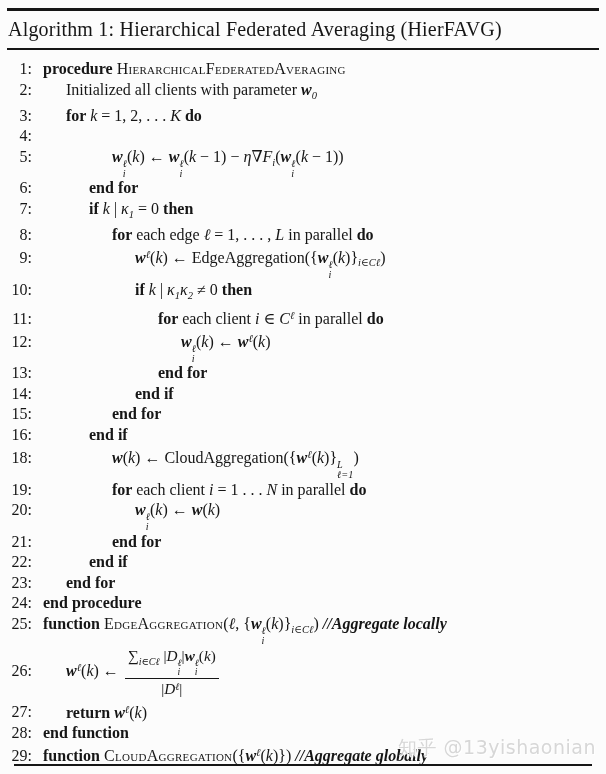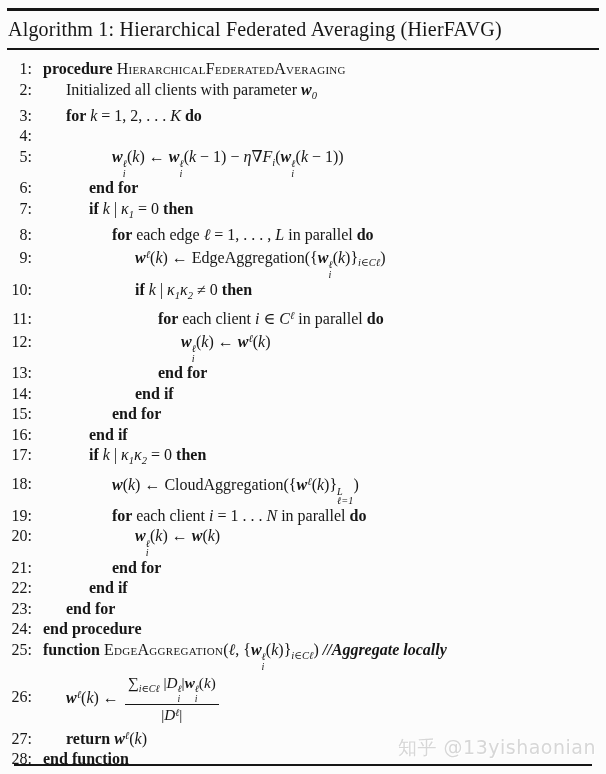--- a/index.html
+++ b/index.html
@@ -82,21 +82,20 @@
       <div class="code-line"><span class="lineno">7:</span><span class="line-content" style="padding-left: 46px;"><span class="kw">if </span><span class="m">k</span><span class="t"> | </span><span class="m">κ</span><span class="subt">1</span><span class="t"> = 0 </span><span class="kw">then</span></span></div>
       <div class="code-line"><span class="lineno">8:</span><span class="line-content" style="padding-left: 69px;"><span class="kw">for </span><span class="t">each edge </span><span class="m">ℓ</span><span class="t"> = 1, . . . , </span><span class="m">L</span><span class="t"> in parallel </span><span class="kw">do</span></span></div>
       <div class="code-line"><span class="lineno">9:</span><span class="line-content" style="padding-left: 92px;"><span class="bm">w</span><span class="supt">ℓ</span><span class="t">(</span><span class="m">k</span><span class="t">) ← EdgeAggregation({</span><span class="bm">w</span><span class="ss"><span class="ssu">ℓ</span><span class="ssd">i</span></span><span class="t">(</span><span class="m">k</span><span class="t">)}</span><span class="subt">i∈Cℓ</span><span class="t">)</span></span></div>
       <div class="code-line"><span class="lineno">10:</span><span class="line-content" style="padding-left: 92px;"><span class="kw">if </span><span class="m">k</span><span class="t"> | </span><span class="m">κ</span><span class="subt">1</span><span class="m">κ</span><span class="subt">2</span><span class="t"> ≠ 0 </span><span class="kw">then</span></span></div>
       <div class="code-line"><span class="lineno">11:</span><span class="line-content" style="padding-left: 115px;"><span class="kw">for </span><span class="t">each client </span><span class="m">i</span><span class="t"> ∈ </span><span class="m">C</span><span class="supt">ℓ</span><span class="t"> in parallel </span><span class="kw">do</span></span></div>
       <div class="code-line"><span class="lineno">12:</span><span class="line-content" style="padding-left: 138px;"><span class="bm">w</span><span class="ss"><span class="ssu">ℓ</span><span class="ssd">i</span></span><span class="t">(</span><span class="m">k</span><span class="t">) ← </span><span class="bm">w</span><span class="supt">ℓ</span><span class="t">(</span><span class="m">k</span><span class="t">)</span></span></div>
       <div class="code-line"><span class="lineno">13:</span><span class="line-content" style="padding-left: 115px;"><span class="kw">end for</span></span></div>
       <div class="code-line"><span class="lineno">14:</span><span class="line-content" style="padding-left: 92px;"><span class="kw">end if</span></span></div>
       <div class="code-line"><span class="lineno">15:</span><span class="line-content" style="padding-left: 69px;"><span class="kw">end for</span></span></div>
       <div class="code-line"><span class="lineno">16:</span><span class="line-content" style="padding-left: 46px;"><span class="kw">end if</span></span></div>
-      <div class="code-line"><span class="lineno">17:</span><span class="line-content" style="padding-left: 46px;"><span class="kw">if </span><span class="m">k</span><span class="t"> | </span><span class="m">κ</span><span class="subt">1</span><span class="m">κ</span><span class="subt">2</span><span class="t"> = 0 </span><span class="kw">then</span></span></div>
       <div class="code-line"><span class="lineno">18:</span><span class="line-content" style="padding-left: 69px;"><span class="bm">w</span><span class="t">(</span><span class="m">k</span><span class="t">) ← CloudAggregation({</span><span class="bm">w</span><span class="supt">ℓ</span><span class="t">(</span><span class="m">k</span><span class="t">)}</span><span class="ss"><span class="ssu">L</span><span class="ssd">ℓ=1</span></span><span class="t">)</span></span></div>
       <div class="code-line"><span class="lineno">19:</span><span class="line-content" style="padding-left: 69px;"><span class="kw">for </span><span class="t">each client </span><span class="m">i</span><span class="t"> = 1 . . . </span><span class="m">N</span><span class="t"> in parallel </span><span class="kw">do</span></span></div>
       <div class="code-line"><span class="lineno">20:</span><span class="line-content" style="padding-left: 92px;"><span class="bm">w</span><span class="ss"><span class="ssu">ℓ</span><span class="ssd">i</span></span><span class="t">(</span><span class="m">k</span><span class="t">) ← </span><span class="bm">w</span><span class="t">(</span><span class="m">k</span><span class="t">)</span></span></div>
       <div class="code-line"><span class="lineno">21:</span><span class="line-content" style="padding-left: 69px;"><span class="kw">end for</span></span></div>
       <div class="code-line"><span class="lineno">22:</span><span class="line-content" style="padding-left: 46px;"><span class="kw">end if</span></span></div>
       <div class="code-line"><span class="lineno">23:</span><span class="line-content" style="padding-left: 23px;"><span class="kw">end for</span></span></div>
       <div class="code-line"><span class="lineno">24:</span><span class="line-content" style="padding-left: 0px;"><span class="kw">end procedure</span></span></div>
       <div class="code-line"><span class="lineno">25:</span><span class="line-content" style="padding-left: 0px;"><span class="kw">function </span><span class="sc">EdgeAggregation</span><span class="t">(</span><span class="m">ℓ</span><span class="t">, {</span><span class="bm">w</span><span class="ss"><span class="ssu">ℓ</span><span class="ssd">i</span></span><span class="t">(</span><span class="m">k</span><span class="t">)}</span><span class="subt">i∈Cℓ</span><span class="t">) </span><span class="cmt">//Aggregate locally</span></span></div>
       <div class="code-line"><span class="lineno">26:</span><span class="line-content" style="padding-left: 23px;"><span class="bm">w</span><span class="supt">ℓ</span><span class="t">(</span><span class="m">k</span><span class="t">) ← </span><span class="frac"><span class="fn"><span class="t">∑</span><span class="subt">i∈Cℓ</span><span class="t"> |</span><span class="m">D</span><span class="ss"><span class="ssu">ℓ</span><span class="ssd">i</span></span><span class="t">|</span><span class="bm">w</span><span class="ss"><span class="ssu">ℓ</span><span class="ssd">i</span></span><span class="t">(</span><span class="m">k</span><span class="t">)</span></span><span class="fd"><span class="t">|</span><span class="m">D</span><span class="supt">ℓ</span><span class="t">|</span></span></span></span></div>
       <div class="code-line"><span class="lineno">27:</span><span class="line-content" style="padding-left: 23px;"><span class="kw">return </span><span class="bm">w</span><span class="supt">ℓ</span><span class="t">(</span><span class="m">k</span><span class="t">)</span></span></div>

